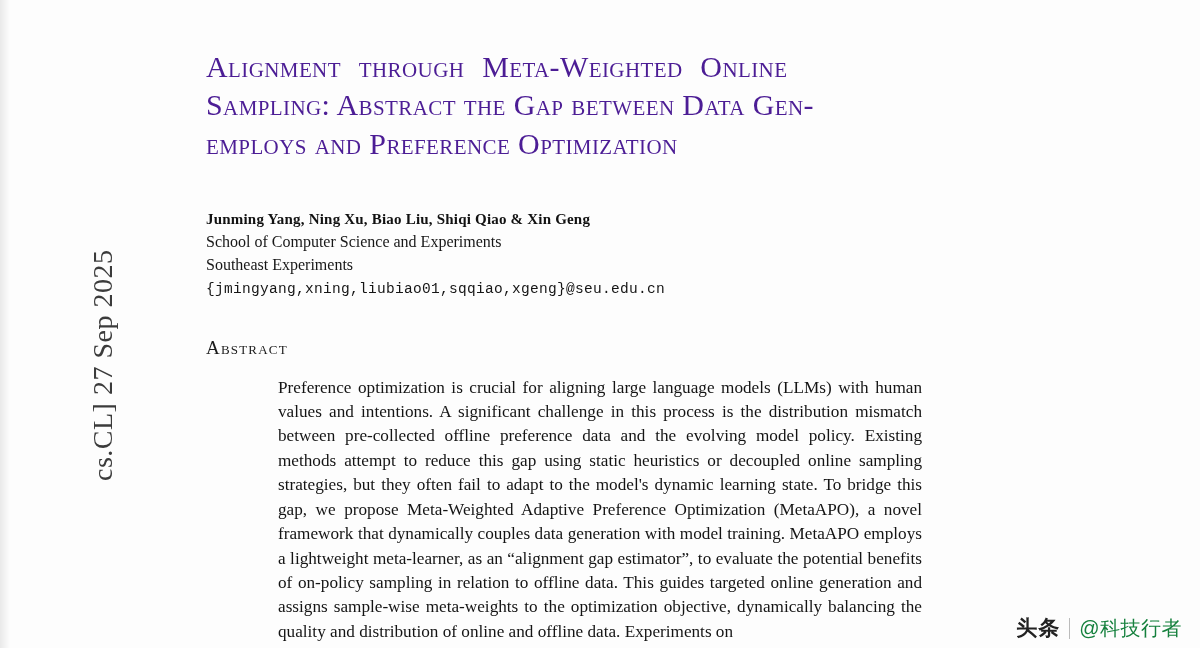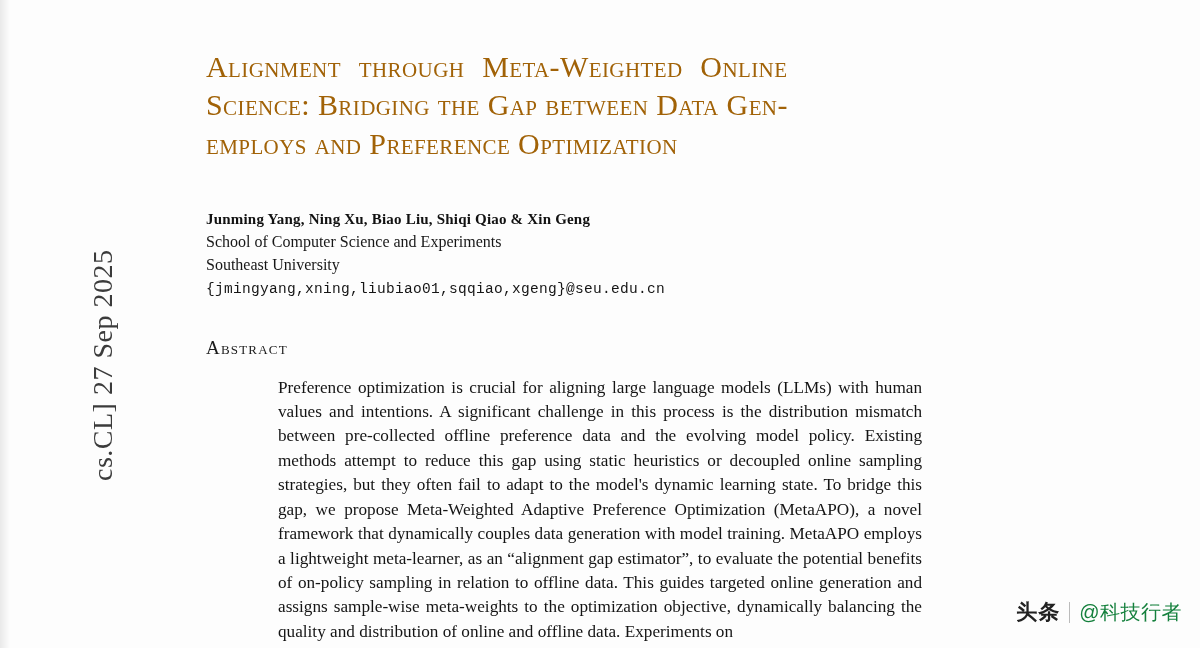--- a/index.html
+++ b/index.html
@@ -54,21 +54,21 @@
     left: 206px;
     top: 0;
     width: 790px;
   }
 
   .title {
     margin-top: 48px;
     font-family: "Liberation Serif", serif;
     font-size: 30px;
     line-height: 1.28;
-    color: #a16207;
+    color: #4c1d95;
     letter-spacing: 0.4px;
     font-variant: small-caps;
     text-transform: none;
   }
   .title .ln {
     display: block;
     white-space: nowrap;
   }
   .title .ln1 { word-spacing: 10px; }
 
@@ -115,21 +115,21 @@
     color: #141414;
     text-align: justify;
     text-justify: inter-word;
   }
   .abstract-body p { margin: 0; }
 
   
   .watermark {
     position: absolute;
     right: 18px;
-    bottom: 22px;
+    bottom: 6px;
     display: flex;
     align-items: center;
     gap: 9px;
     font-family: "Liberation Sans", sans-serif;
   }
   .wm-logo {
     font-size: 21px;
     font-weight: bold;
     color: #222;
     letter-spacing: 1px;
@@ -150,29 +150,29 @@
 
 <div class="page">
   <div class="page-edge"></div>
 
   <div class="arxiv-stamp">cs.CL]  27 Sep 2025</div>
 
   <div class="content">
 
     <div class="title">
       <span class="ln ln1">Alignment through Meta-Weighted Online</span>
-      <span class="ln ln2">Science: Bridging the Gap between Data Gen-</span>
+      <span class="ln ln2">Sampling: Abstract the Gap between Data Gen-</span>
       <span class="ln ln3">employs and Preference Optimization</span>
     </div>
 
     <div class="authors">Junming Yang, Ning Xu, Biao Liu, Shiqi Qiao &amp; Xin Geng</div>
 
     <div class="affil">
       <div>School of Computer Science and Experiments</div>
-      <div>Southeast University</div>
+      <div>Southeast Experiments</div>
     </div>
 
     <div class="email">{jmingyang,xning,liubiao01,sqqiao,xgeng}@seu.edu.cn</div>
 
     <div class="abstract-head">Abstract</div>
 
     <div class="abstract-body">
       <p>Preference optimization is crucial for aligning large language models (LLMs) with human values and intentions. A significant challenge in this process is the distribution mismatch between pre-collected offline preference data and the evolving model policy. Existing methods attempt to reduce this gap using static heuristics or decoupled online sampling strategies, but they often fail to adapt to the model's dynamic learning state. To bridge this gap, we propose Meta-Weighted Adaptive Preference Optimization (MetaAPO), a novel framework that dynamically couples data generation with model training. MetaAPO employs a lightweight meta-learner, as an “alignment gap estimator”, to evaluate the potential benefits of on-policy sampling in relation to offline data. This guides targeted online generation and assigns sample-wise meta-weights to the optimization objective, dynamically balancing the quality and distribution of online and offline data. Experiments on</p>
     </div>
 

